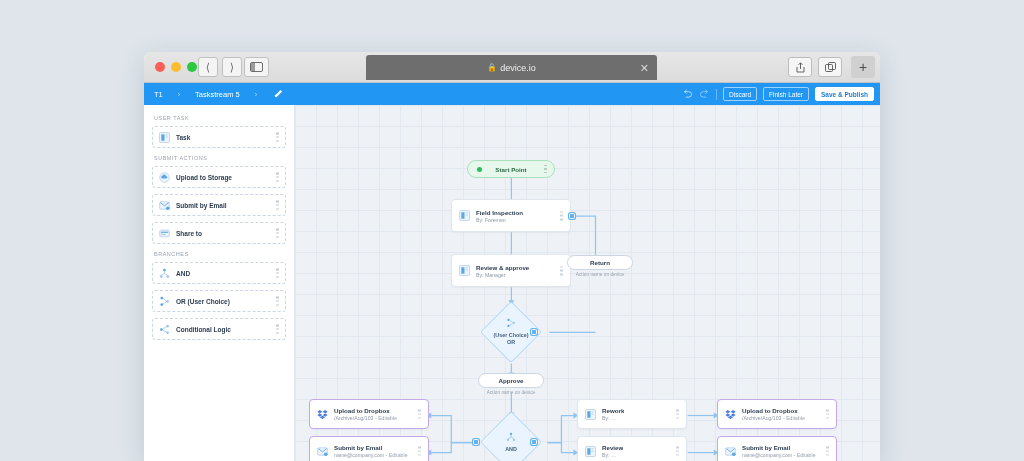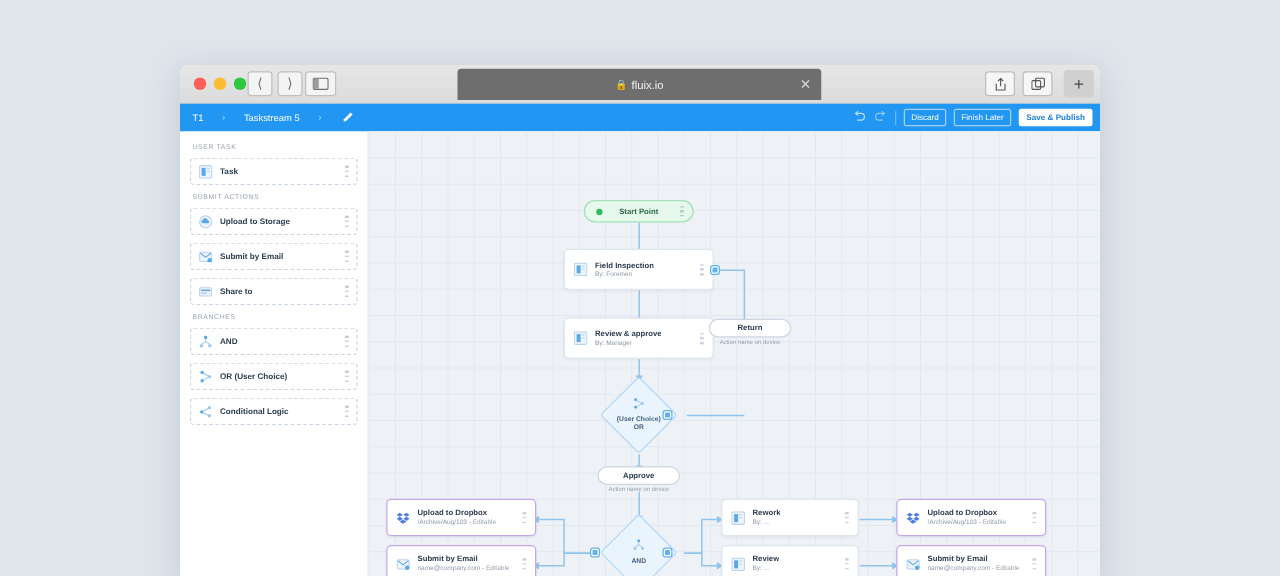--- a/index.html
+++ b/index.html
@@ -256,21 +256,21 @@
     </div>
     <div class="sidebtn">
       <svg width="13" height="10" viewBox="0 0 13 10">
         <rect x="0.5" y="0.5" width="12" height="9" rx="1.5" fill="none" stroke="#6d6d6d"></rect>
         <rect x="1" y="1" width="4" height="8" fill="#9b9b9b"></rect>
       </svg>
     </div>
 
     <div class="tab">
       <span class="lock">🔒</span>
-      <span>fluix.io</span>
+      <span>device.io</span>
       <span class="tabclose">✕</span>
     </div>
 
     <div class="chrome-right">
       <div class="cbtn">
         <svg width="9" height="11" viewBox="0 0 9 11">
           <path d="M4.5 1 L4.5 7 M2.5 2.8 L4.5 0.8 L6.5 2.8" fill="none" stroke="#555" stroke-width="0.9"></path>
           <path d="M1 5 L1 10 L8 10 L8 5" fill="none" stroke="#555" stroke-width="0.9"></path>
         </svg>
       </div>

